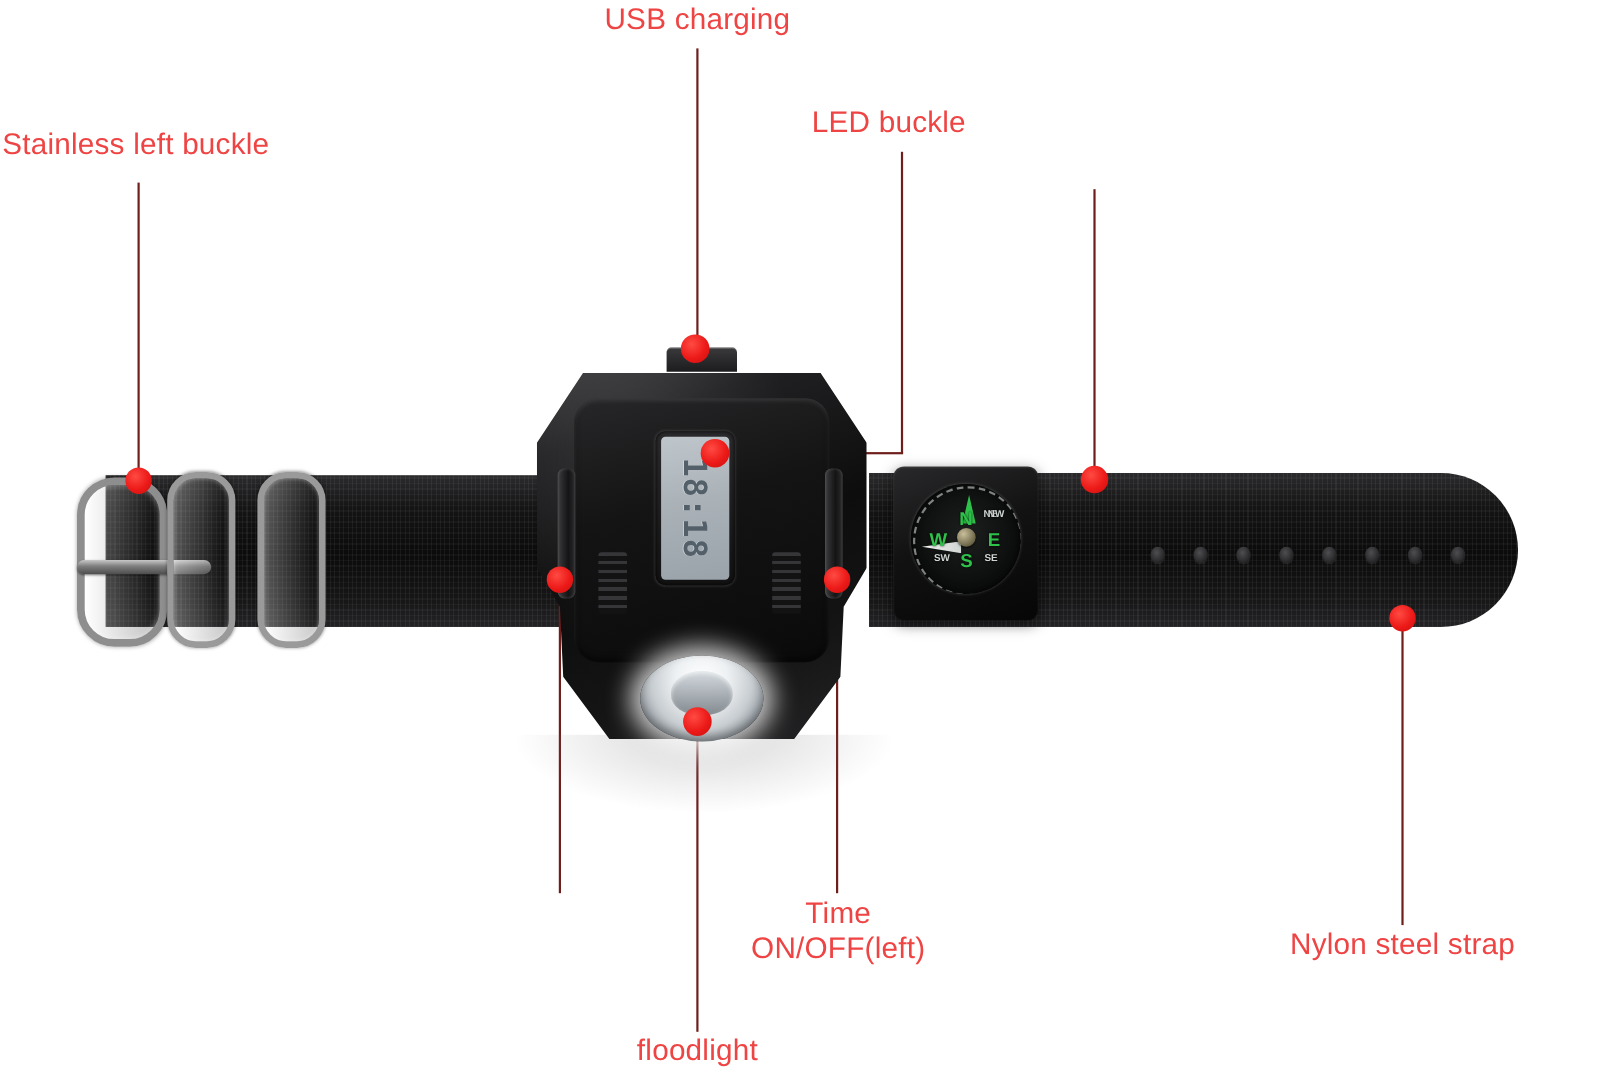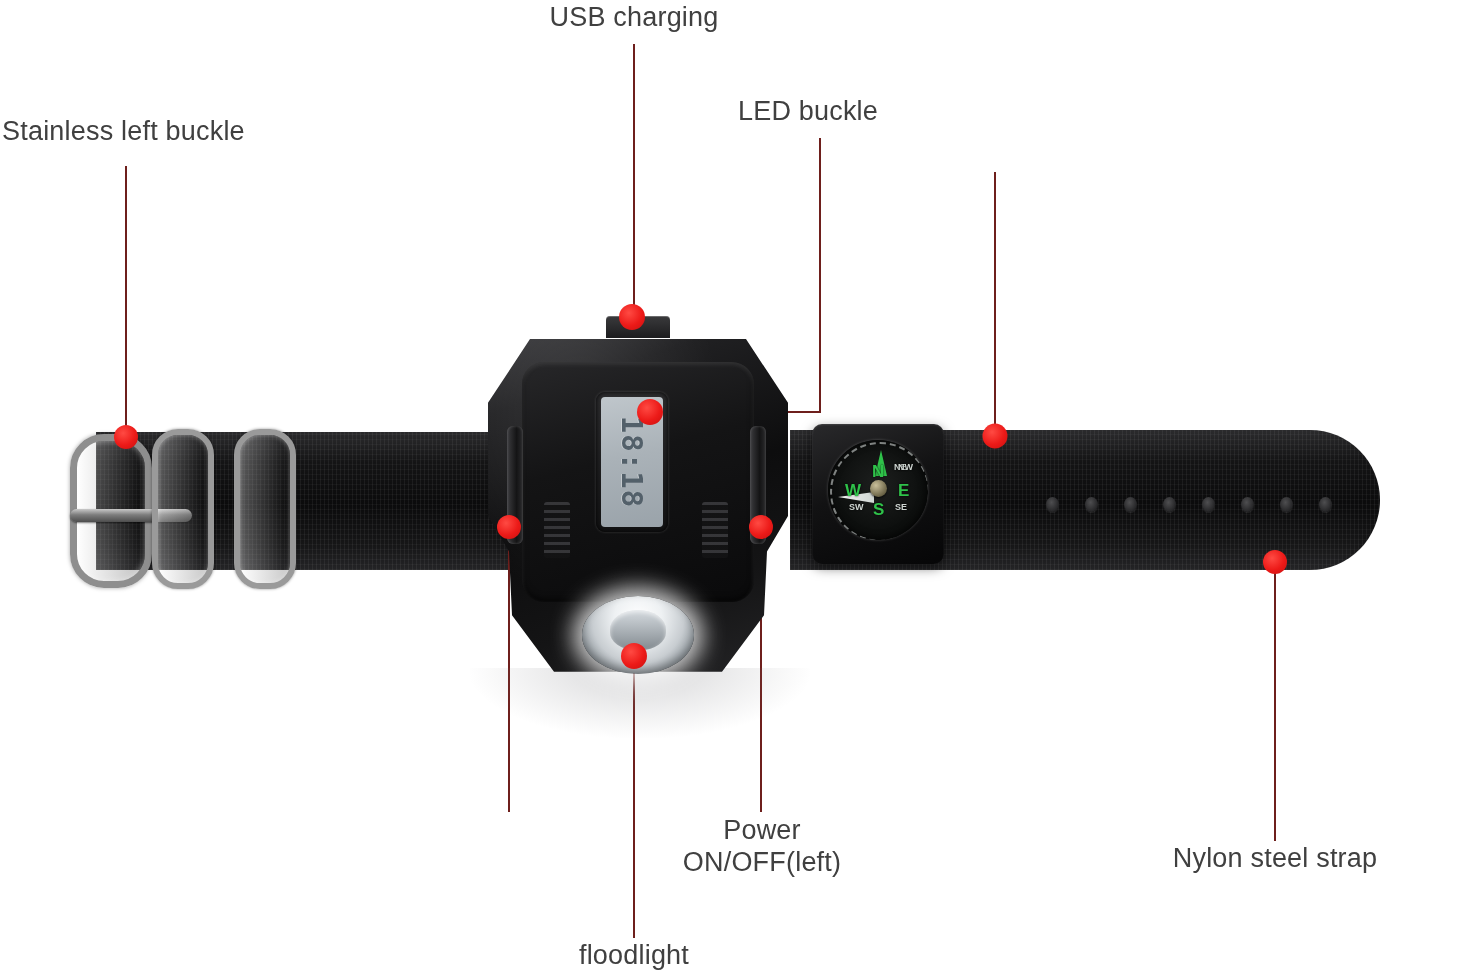--- a/index.html
+++ b/index.html
@@ -11,21 +11,21 @@
   #stage{
     position:relative;
     width:1475px;
     height:980px;
     background:#ffffff;
     overflow:hidden;
   }
   
   .label{
     position:absolute;
-    color:#404040;
+    color:#ef4444;
     font-size:27px;
     line-height:1.18;
     letter-spacing:.2px;
     white-space:pre;
     font-weight:400;
   }
   .label.ctr{text-align:center;transform:translateX(-50%);}
   .label.lft{text-align:left;}
   
   .leader{
@@ -318,21 +318,21 @@
   <div class="leader v" style="left:994px; top:172px; height:264px;"></div>
   <div class="dot" style="left:995px; top:436px; width:25px; height:25px;"></div>
 
   <div class="label lft" style="left:2px; top:116px;">Stainless left buckle</div>
   <div class="leader v" style="left:125px; top:166px; height:270px;"></div>
   <div class="dot" style="left:126px; top:437px; width:24px; height:24px;"></div>
 
   <div class="leader v" style="left:508px; top:540px; height:272px;"></div>
   <div class="dot" style="left:509px; top:527px; width:24px; height:24px;"></div>
 
-  <div class="label ctr" style="left:762px; top:815px;">Power
+  <div class="label ctr" style="left:762px; top:815px;">Time
 ON/OFF(left)</div>
   <div class="leader v" style="left:760px; top:540px; height:272px;"></div>
   <div class="dot" style="left:761px; top:527px; width:24px; height:24px;"></div>
 
   <div class="label ctr" style="left:634px; top:940px;">floodlight</div>
   <div class="leader v" style="left:633px; top:668px; height:270px;"></div>
   <div class="dot" style="left:634px; top:656px; width:26px; height:26px;"></div>
 
   <div class="label ctr" style="left:1275px; top:843px;">Nylon steel strap</div>
   <div class="leader v" style="left:1274px; top:573px; height:268px;"></div>

